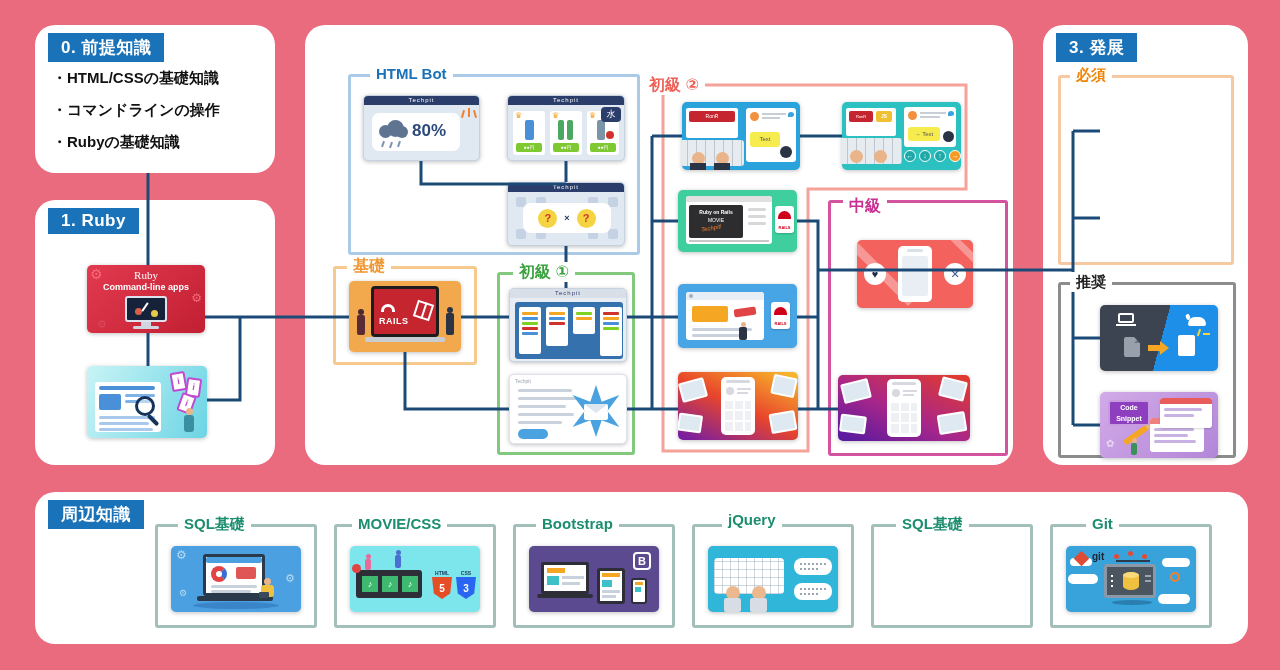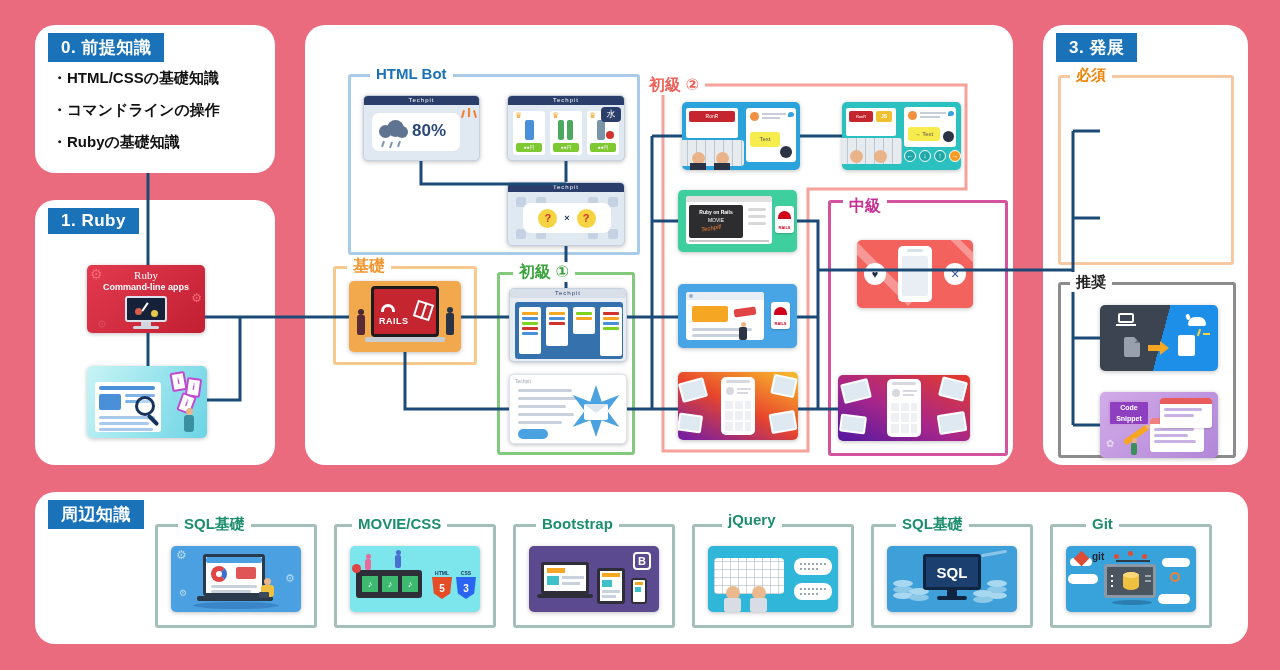--- a/index.html
+++ b/index.html
@@ -474,32 +474,20 @@
     <div class="abs" style="left:86px;top:12px;width:38px;height:17px;background:#fff;border-radius:8px">
       <i style="left:6px;top:5px;width:26px;height:0;border-bottom:2px dotted #9aa6b2"></i>
       <i style="left:6px;top:10px;width:18px;height:0;border-bottom:2px dotted #9aa6b2"></i>
     </div>
     <div class="abs" style="left:86px;top:37px;width:38px;height:17px;background:#fff;border-radius:8px">
       <i style="left:6px;top:5px;width:26px;height:0;border-bottom:2px dotted #9aa6b2"></i>
       <i style="left:6px;top:10px;width:18px;height:0;border-bottom:2px dotted #9aa6b2"></i>
     </div>
   </div>
 
-  <div class="card" style="left:887px;top:546px;width:130px;height:66px;background:#3f9fd8">
-    <i style="left:94px;top:6px;width:26px;height:3px;background:rgba(255,255,255,.4);border-radius:2px;transform:rotate(-10deg)"></i>
-    <div class="coin" style="left:6px;top:34px"></div>
-    <div class="coin" style="left:22px;top:42px;box-shadow:0 6px 0 #8cc8e8"></div>
-    <div class="coin" style="left:100px;top:34px"></div>
-    <div class="coin" style="left:86px;top:44px;box-shadow:0 6px 0 #8cc8e8"></div>
-    <div class="abs" style="left:36px;top:8px;width:58px;height:36px;background:#1b3f6e;border:3px solid #0e2440;border-radius:3px">
-      <div class="abs" style="left:0;right:0;top:7px;text-align:center;color:#fff;font-weight:bold;font-size:15px">SQL</div>
-    </div>
-    <div class="abs" style="left:60px;top:44px;width:10px;height:6px;background:#0e2440"></div>
-    <div class="abs" style="left:50px;top:50px;width:30px;height:4px;background:#0e2440;border-radius:2px"></div>
-  </div>
 
   <div class="card" style="left:1066px;top:546px;width:130px;height:66px;background:#38a3da">
     <div class="cloud" style="left:2px;top:28px;width:30px;height:10px"></div>
     <div class="cloud" style="left:4px;top:12px;width:22px;height:8px"></div>
     <div class="cloud" style="left:96px;top:12px;width:28px;height:9px"></div>
     <div class="cloud" style="left:92px;top:48px;width:32px;height:10px"></div>
     <div class="abs" style="left:10px;top:7px;width:11px;height:11px;background:#de4c36;transform:rotate(45deg)"></div>
     <div class="abs" style="left:26px;top:5px;color:#1a2430;font-weight:bold;font-size:10px">git</div>
     <i style="left:48px;top:8px;width:5px;height:5px;border-radius:50%;background:#de4c36"></i>
     <i style="left:62px;top:5px;width:5px;height:5px;border-radius:50%;background:#de4c36"></i>

